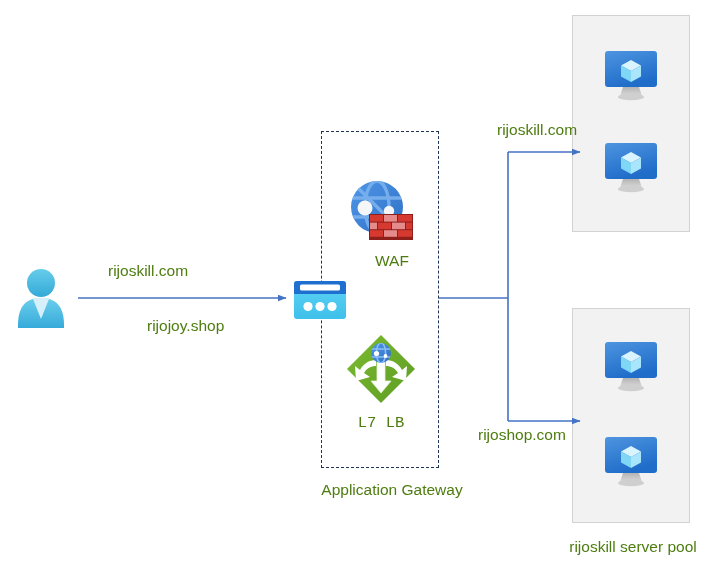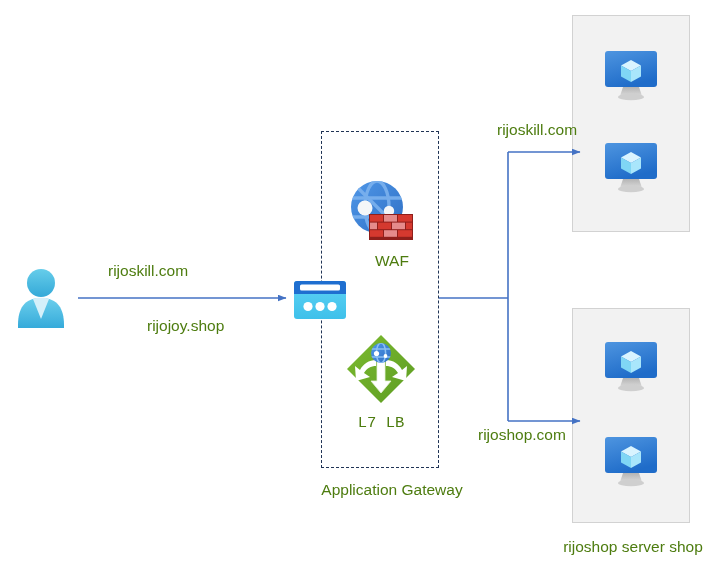--- a/index.html
+++ b/index.html
@@ -276,15 +276,15 @@
       <ellipse cx="29" cy="51" rx="13" ry="3.2" fill="#cfcfcf"></ellipse>
       <rect x="3" y="5" width="52" height="36" rx="3" fill="url(#vmScreen)"></rect>
       <g>
         <path d="M29 14 L39 19.5 L29 25 L19 19.5 Z" fill="#d9f4ff"></path>
         <path d="M19 19.5 L29 25 L29 36 L19 30.5 Z" fill="#7fd6f5"></path>
         <path d="M39 19.5 L29 25 L29 36 L39 30.5 Z" fill="#a9e6fb"></path>
       </g>
     </svg>
   </div>
 
-  <div class="label center" style="left:551px; top:538px; width:164px;">rijoshop server shop</div>
+  <div class="label center" style="left:551px; top:538px; width:164px;">rijoskill server pool</div>
 
 </div>
 
 </body></html>

